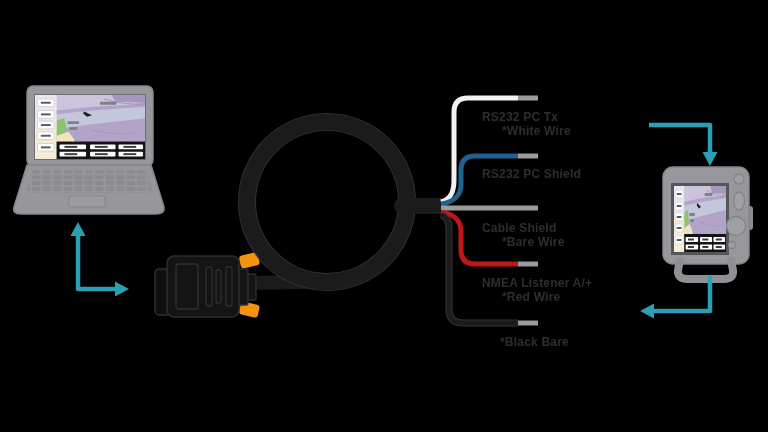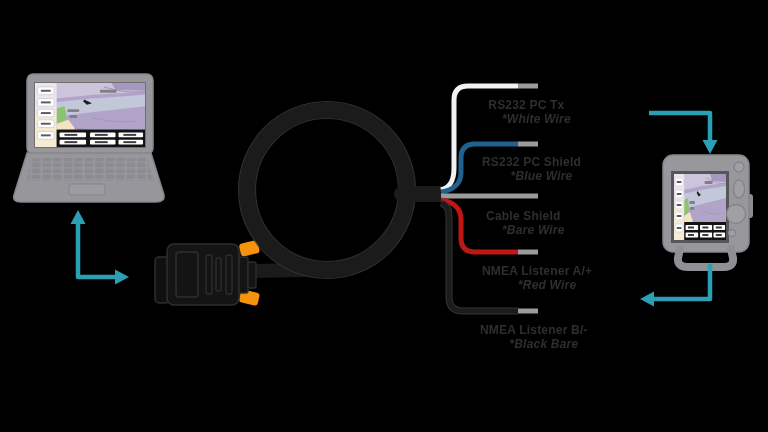--- a/index.html
+++ b/index.html
@@ -1,30 +1,30 @@
 <!DOCTYPE html>
 <html style="--background: #000000; --teal-arrow: #2b9fb3; --screw-orange: #f6930d; --wire-white: #f2f2f2; --wire-blue: #20618e; --wire-bare: #9b9b9b; --wire-red: #bf1616; --wire-black: #1c1c1c; --wire-tip-gray: #9b9b9b; --cable-black: #1b1b1b; --device-gray: #97979c; --map-lavender: #b2a4c8; --map-green: #8bc36f; --map-sand: #f2e4c1;"><head>
 <meta charset="utf-8">
 <style>
   html,body{margin:0;padding:0;}
   body{
     width:768px;height:432px;overflow:hidden;position:relative;
     background:var(--background,#000);
     font-family:"Liberation Sans",sans-serif;
   }
-  #stage{position:absolute;left:0;top:0;width:768px;height:364px;text-align:center;}
+  #stage{position:absolute;left:0;top:12px;width:768px;height:364px;}
   svg{display:block}
   .wire-label{
     position:absolute;
     font:bold 12px/14px "Liberation Sans",sans-serif;
     color:#2e2e2e;
     letter-spacing:.2px;
     white-space:nowrap;
   }
-  .wire-label .sub{padding-left:20px;font-style:italic;}
+  .wire-label .sub{padding-left:20px;}
 </style>
 </head>
 <body style="--background: #000000;">
 
 <div id="stage">
 
 <svg width="768" height="432" viewBox="0 0 768 432">
   <defs>
     <pattern id="keys" width="10.5" height="5.8" patternUnits="userSpaceOnUse">
       <rect x="0.6" y="0.6" width="8.5" height="4.2" rx="1" fill="#8b8b91"></rect>
@@ -160,28 +160,26 @@
     <polygon points="640,299 654,291.5 654,306.5" style="fill:var(--teal-arrow);stroke:none"></polygon>
   </g>
 </svg>
 
 <div class="wire-label" style="left:482px;top:98px">
   <div>RS232 PC Tx</div>
   <div class="sub">*White Wire</div>
 </div>
 <div class="wire-label" style="left:482px;top:155px">
   <div>RS232 PC Shield</div>
-  <div class="sub">*Blue Wire</div>
 </div>
 <div class="wire-label" style="left:482px;top:264px">
   <div>NMEA Listener A/+</div>
   <div class="sub">*Red Wire</div>
 </div>
 <div class="wire-label" style="left:482px;top:209px">
   <div>Cable Shield</div>
   <div class="sub">*Bare Wire</div>
 </div>
 <div class="wire-label" style="left:480px;top:323px">
-  <div>NMEA Listener B/-</div>
   <div class="sub">*Black Bare</div>
 </div>
 
 </div>
 
 </body></html>

